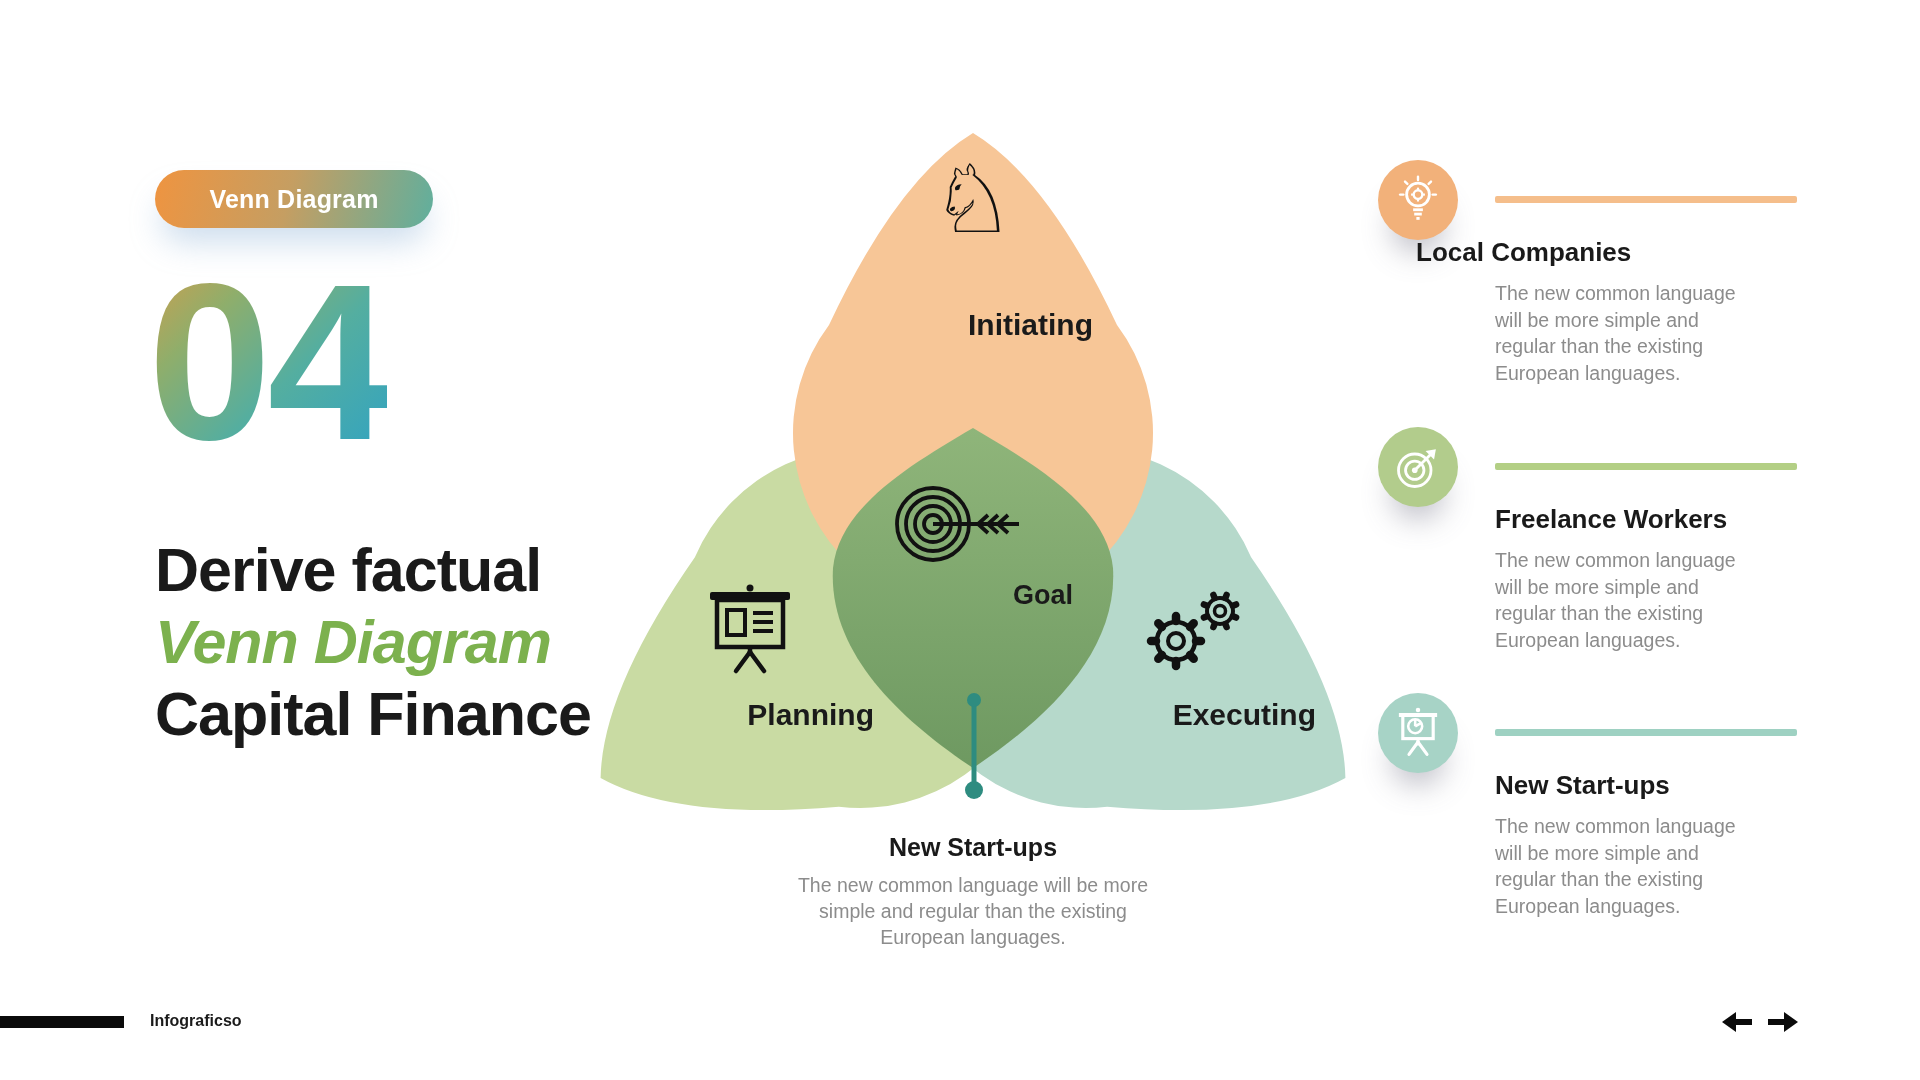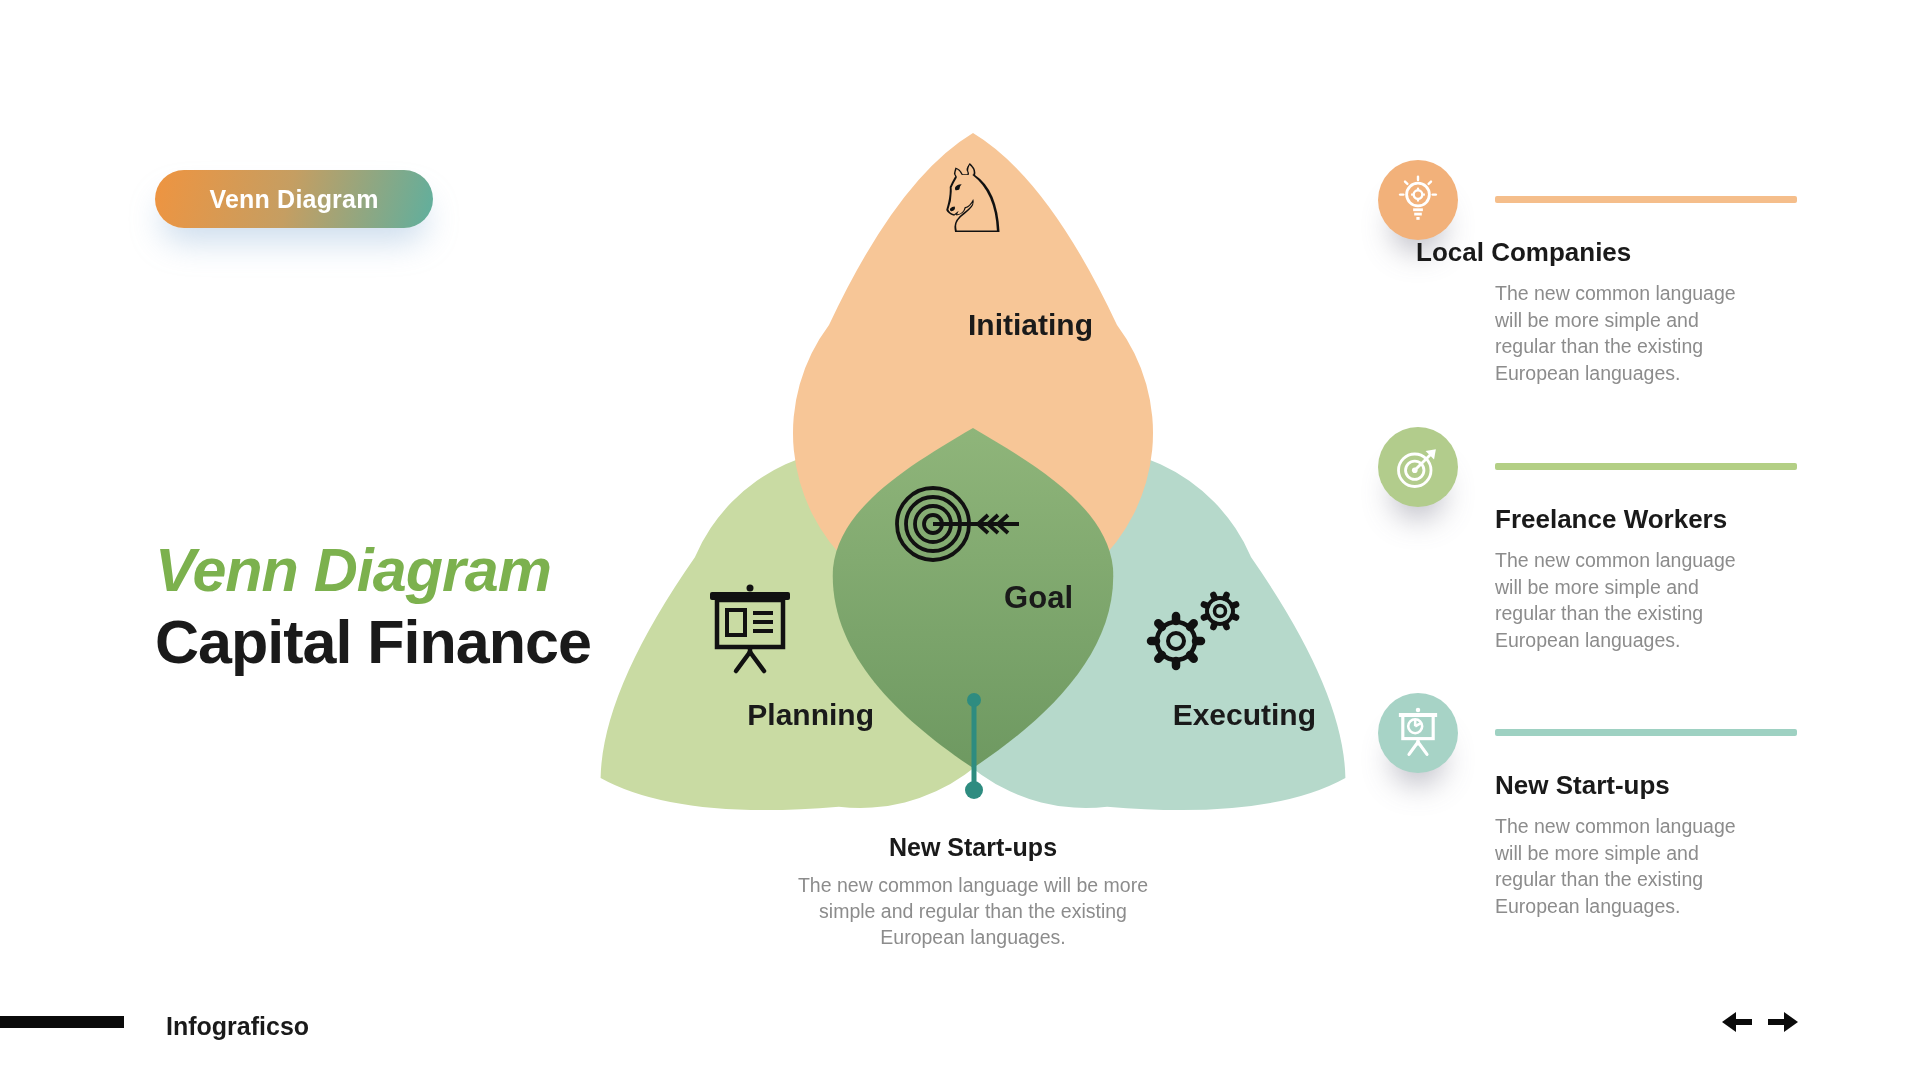--- a/index.html
+++ b/index.html
@@ -16,51 +16,53 @@
   .bignum{left:148px;top:250px;font-size:222px;line-height:225px;font-weight:700;letter-spacing:-4px;
           background:linear-gradient(135deg,#D99C49 0%,#8FAE6B 28%,#54AEA0 58%,#2EA2C5 100%);
           -webkit-background-clip:text;background-clip:text;color:transparent;}
   .headline{left:155px;top:534px;width:520px;font-weight:700;font-size:61px;line-height:72px;letter-spacing:-1px;}
   .headline .hl{color:#7CB14E;font-style:italic;}
 
   
   .venn{left:583px;top:108px;}
   .vlabel{font-weight:700;font-size:30px;text-align:right;}
   .lbl-initiating{left:853px;top:308px;width:240px;}
-  .lbl-goal{left:873px;top:580px;width:200px;font-size:31px;}
+  .lbl-goal{left:873px;top:580px;width:200px;font-size:27px;}
   .lbl-planning{left:634px;top:698px;width:240px;}
   .lbl-executing{left:1076px;top:698px;width:240px;}
   .knight{left:903px;top:150px;width:140px;text-align:center;font-family:"DejaVu Sans",sans-serif;
           font-size:94px;line-height:100px;color:#111;font-weight:400;}
   .callout-title{left:763px;top:833px;width:420px;text-align:center;font-weight:700;font-size:25px;}
   .callout-desc{left:778px;top:872px;width:390px;text-align:center;color:#8C8C8C;font-size:19.5px;line-height:26px;}
 
   
   .ritem-icon{width:80px;height:80px;border-radius:50%;display:flex;align-items:center;justify-content:center;
               box-shadow:0 26px 30px -14px rgba(110,110,130,.45);}
   .ritem-line{height:7px;border-radius:2px;}
   .ritem-title{font-weight:700;font-size:26px;}
   .ritem-desc{width:255px;color:#8C8C8C;font-size:19.5px;line-height:26.5px;}
 
   
   .fbar{left:0;top:1016px;width:124px;height:12px;background:#0a0a0a;}
-  .brand{left:150px;top:1012px;font-weight:700;font-size:25px;margin-left:16px;}
+  .brand{left:150px;top:1012px;font-weight:700;font-size:16px;}
   .navarrows{left:1720px;top:1008px;}
 </style>
 </head>
 <body>
 
 <div id="stage">
 
   <div class="abs badge">
     <span>Venn Diagram</span>
   </div>
 
+  <div class="abs bignum">04</div>
 
   <div class="abs headline">
+    <div>Derive factual</div>
     <div class="hl">Venn Diagram</div>
     <div>Capital Finance</div>
   </div>
 
   <svg class="abs venn" width="780" height="740" viewBox="-10 0 780 740">
     <defs>
       <linearGradient id="centerGrad" x1="0" y1="0" x2="0" y2="1">
         <stop offset="0" stop-color="#8FB57A"></stop>
         <stop offset="1" stop-color="#6E9961"></stop>
       </linearGradient>

